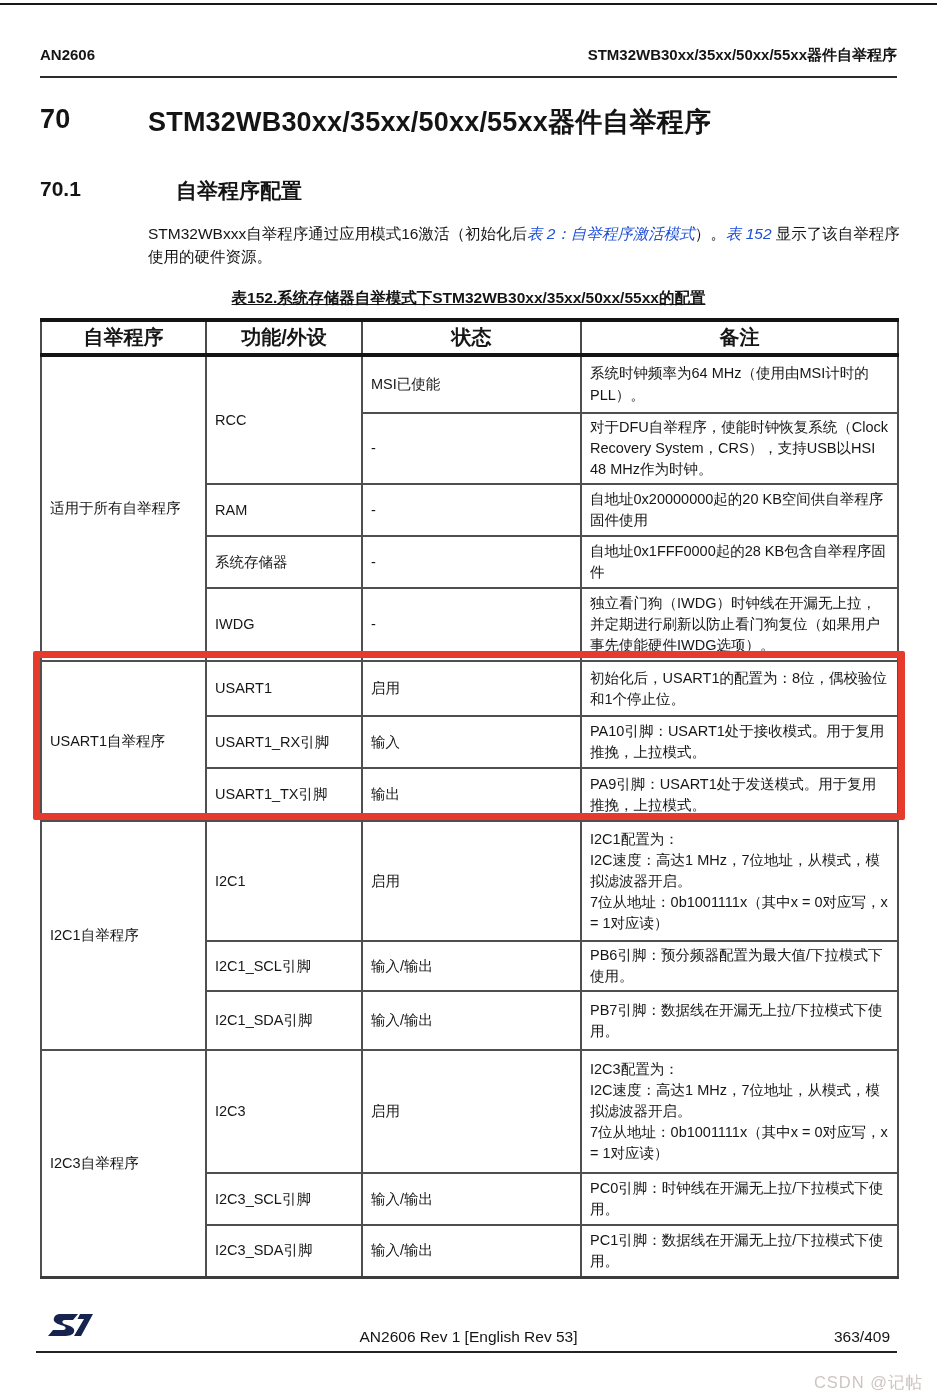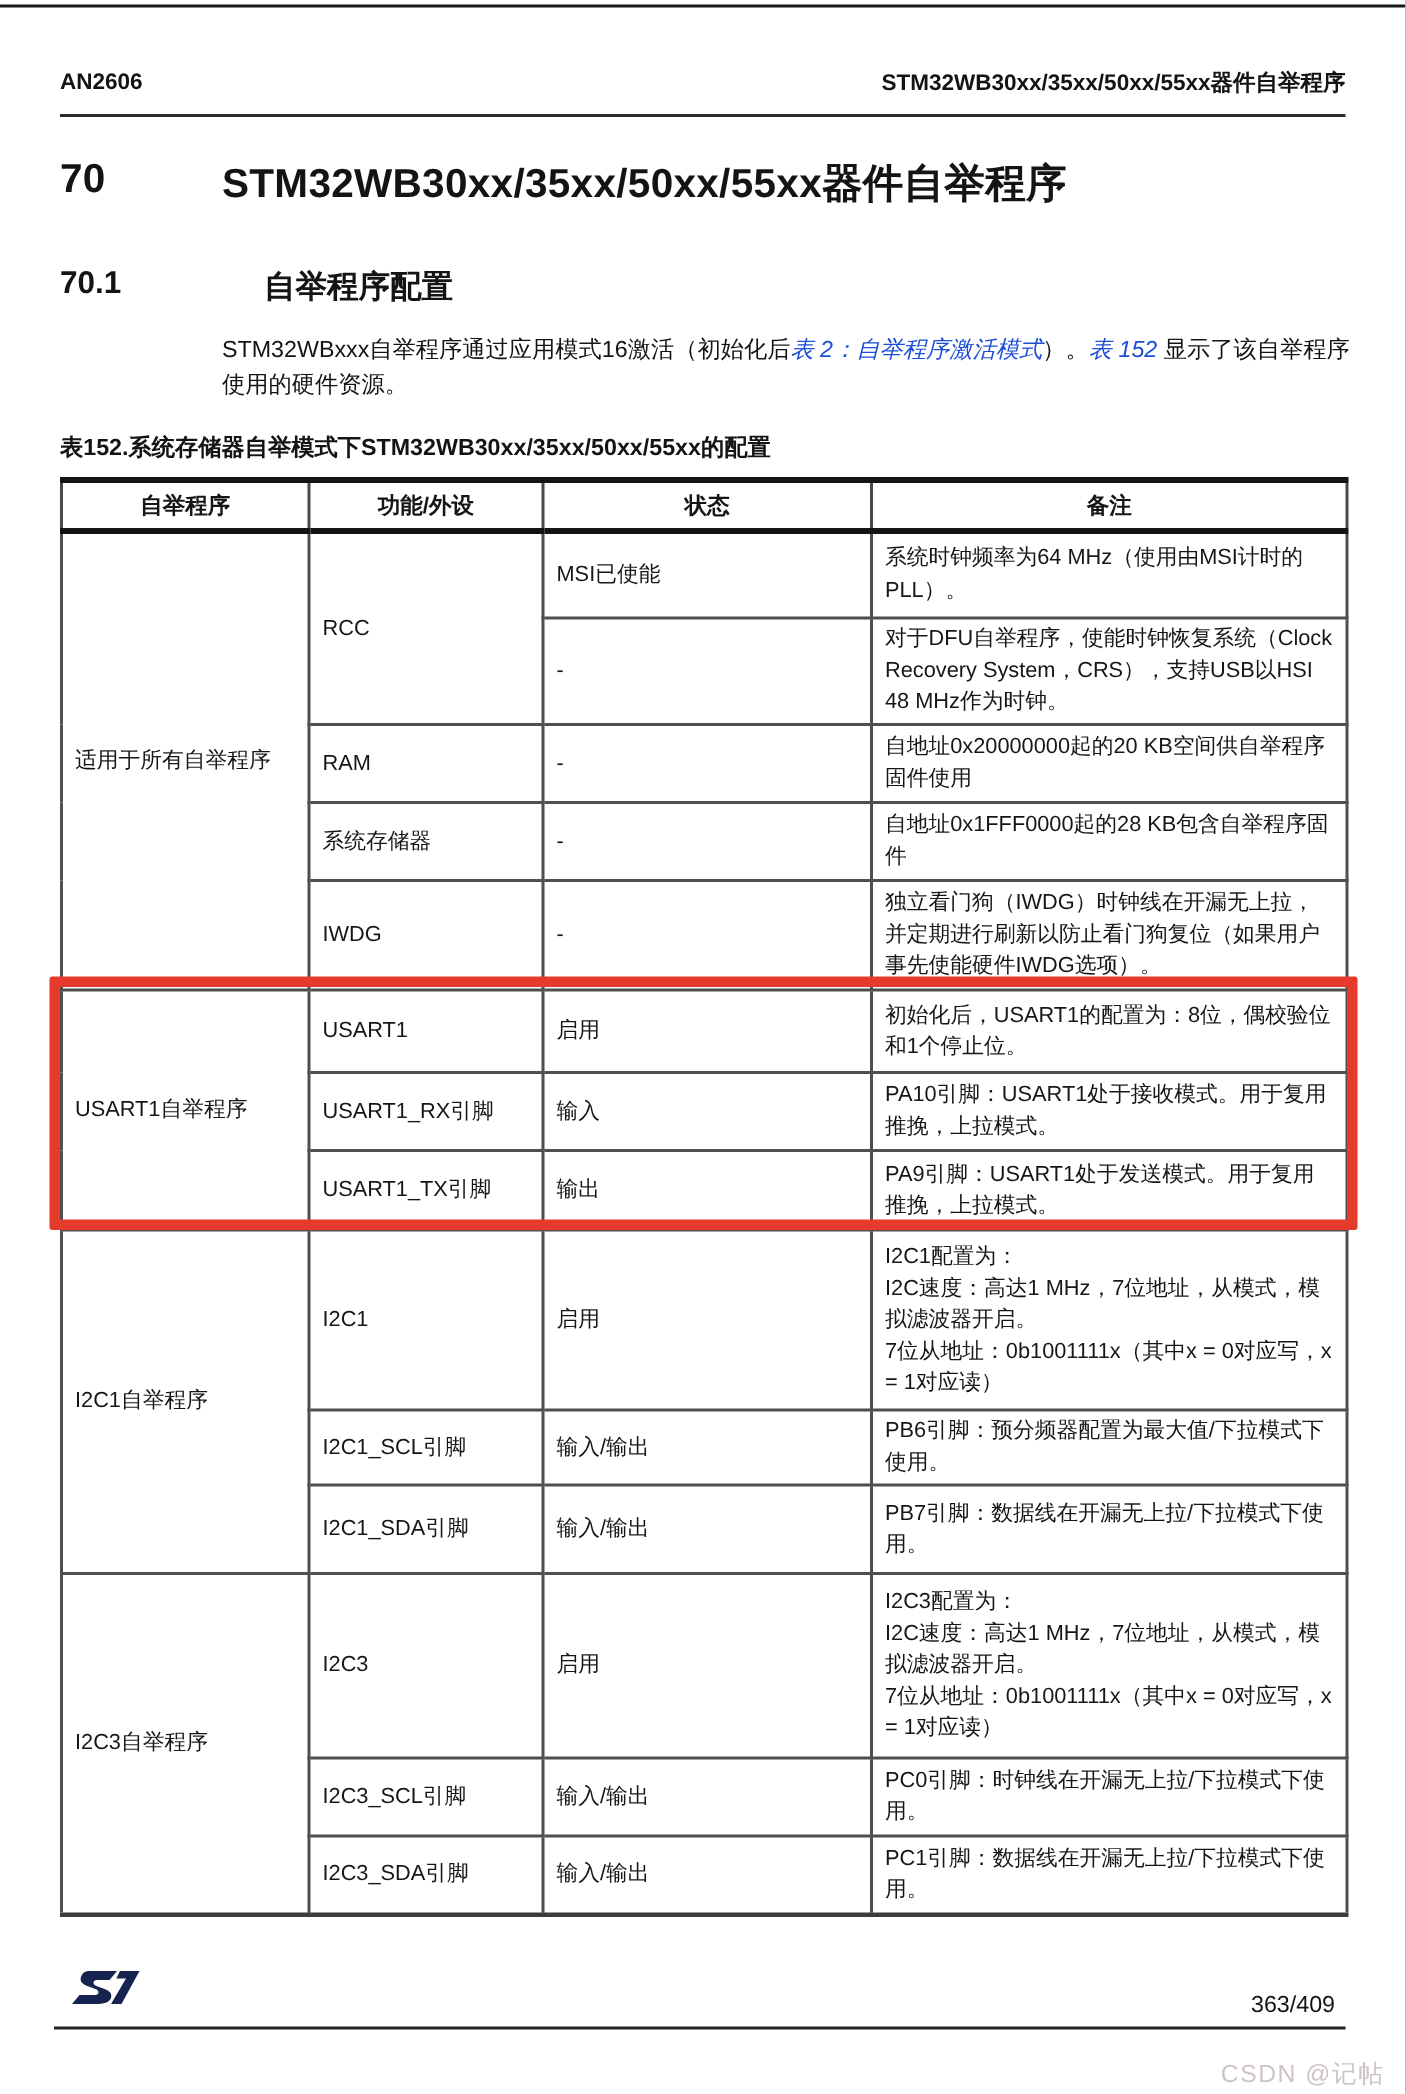--- a/index.html
+++ b/index.html
@@ -13,27 +13,27 @@
   .hdr-right{position:absolute;right:40px;top:46px;font-size:15px;font-weight:bold;}
   .hdr-rule{position:absolute;left:40px;right:40px;top:76px;height:2px;background:#2b2b2b;}
   .h1{position:absolute;left:0;top:104px;width:100%;font-weight:bold;font-size:27px;letter-spacing:.2px;}
   .h1 .num{position:absolute;left:40px;top:0;}
   .h1 .txt{position:absolute;left:148px;top:0;}
   .h2{position:absolute;left:0;top:177px;width:100%;font-weight:bold;font-size:21px;}
   .h2 .num{position:absolute;left:40px;top:0;}
   .h2 .txt{position:absolute;left:148px;top:0;margin-left:28px;}
   .para{position:absolute;left:148px;top:222px;width:752px;font-size:15.5px;line-height:1.5;}
   .doclink{color:#1d4ed8;font-style:italic;cursor:pointer;}
-  .caption{position:absolute;left:40px;top:288px;width:857px;text-align:left;
-    font-weight:bold;font-size:15.5px;}
+  .caption{position:absolute;left:40px;top:288px;width:857px;text-align:center;
+    font-weight:bold;font-size:15.5px;text-decoration:underline;}
   table.cfg{position:absolute;left:40px;top:318px;width:857px;table-layout:fixed;
     border-collapse:collapse;font-size:14.5px;color:#161616;
     border:2px solid #4a4a4a;border-top:4px solid #141414;border-bottom:3px solid #3c3c3c;}
   table.cfg th{border:2px solid #4a4a4a;border-bottom:4px solid #141414;
-    font-size:15px;font-weight:bold;text-align:center;vertical-align:middle;padding:2px 4px;}
+    font-size:20px;font-weight:bold;text-align:center;vertical-align:middle;padding:2px 4px;}
   table.cfg td{border:2px solid #4f4f4f;vertical-align:middle;text-align:left;
     padding:3px 8px;line-height:1.45;}
   td.c-note{white-space:pre-line;padding:4px 9px;}
   .redbox{position:absolute;left:33px;top:651px;width:872px;height:169px;
     box-sizing:border-box;border:7px solid #e63a2d;border-radius:2px;z-index:5;pointer-events:none;}
   .f-logo{position:absolute;left:46px;top:1305px;width:48px;height:40px;}
   .f-rule{position:absolute;left:36px;right:40px;top:1351px;height:2px;background:#242424;}
   .f-center{position:absolute;left:0;right:0;top:1328px;text-align:center;font-size:15.5px;}
   .f-page{position:absolute;right:47px;top:1328px;font-size:15.5px;}
   .wm-zhihu{position:absolute;right:21px;top:1353px;z-index:6;font-size:28px;font-weight:bold;
@@ -162,17 +162,18 @@
 
   <div class="redbox"></div>
 
   <div class="f-logo">
     <svg width="48" height="40" viewBox="0 0 96 48" xmlns="http://www.w3.org/2000/svg">
       <path fill="#15234e" d="M28 2 L64 2 L54 14 L38 14 C34 14 32 16 33 19 C34 22 40 23 45 25 C54 28 58 32 56 38 C54 44 46 46 36 46 L4 46 L14 34 L34 34 C38 34 40 32 39 29 C38 26 32 25 27 23 C18 20 14 16 16 10 C18 4 22 2 28 2 Z"></path>
       <path fill="#15234e" d="M68 2 L94 2 L70 46 L56 46 L76 12 L63 12 Z"></path>
     </svg>
   </div>
   <div class="f-rule"></div>
+  <div class="f-center">AN2606 Rev 1 [English Rev 53]</div>
   <div class="f-page">363/409</div>
 
   <div class="wm-csdn">CSDN @记帖</div>
 
 </div>
 
 </body></html>

